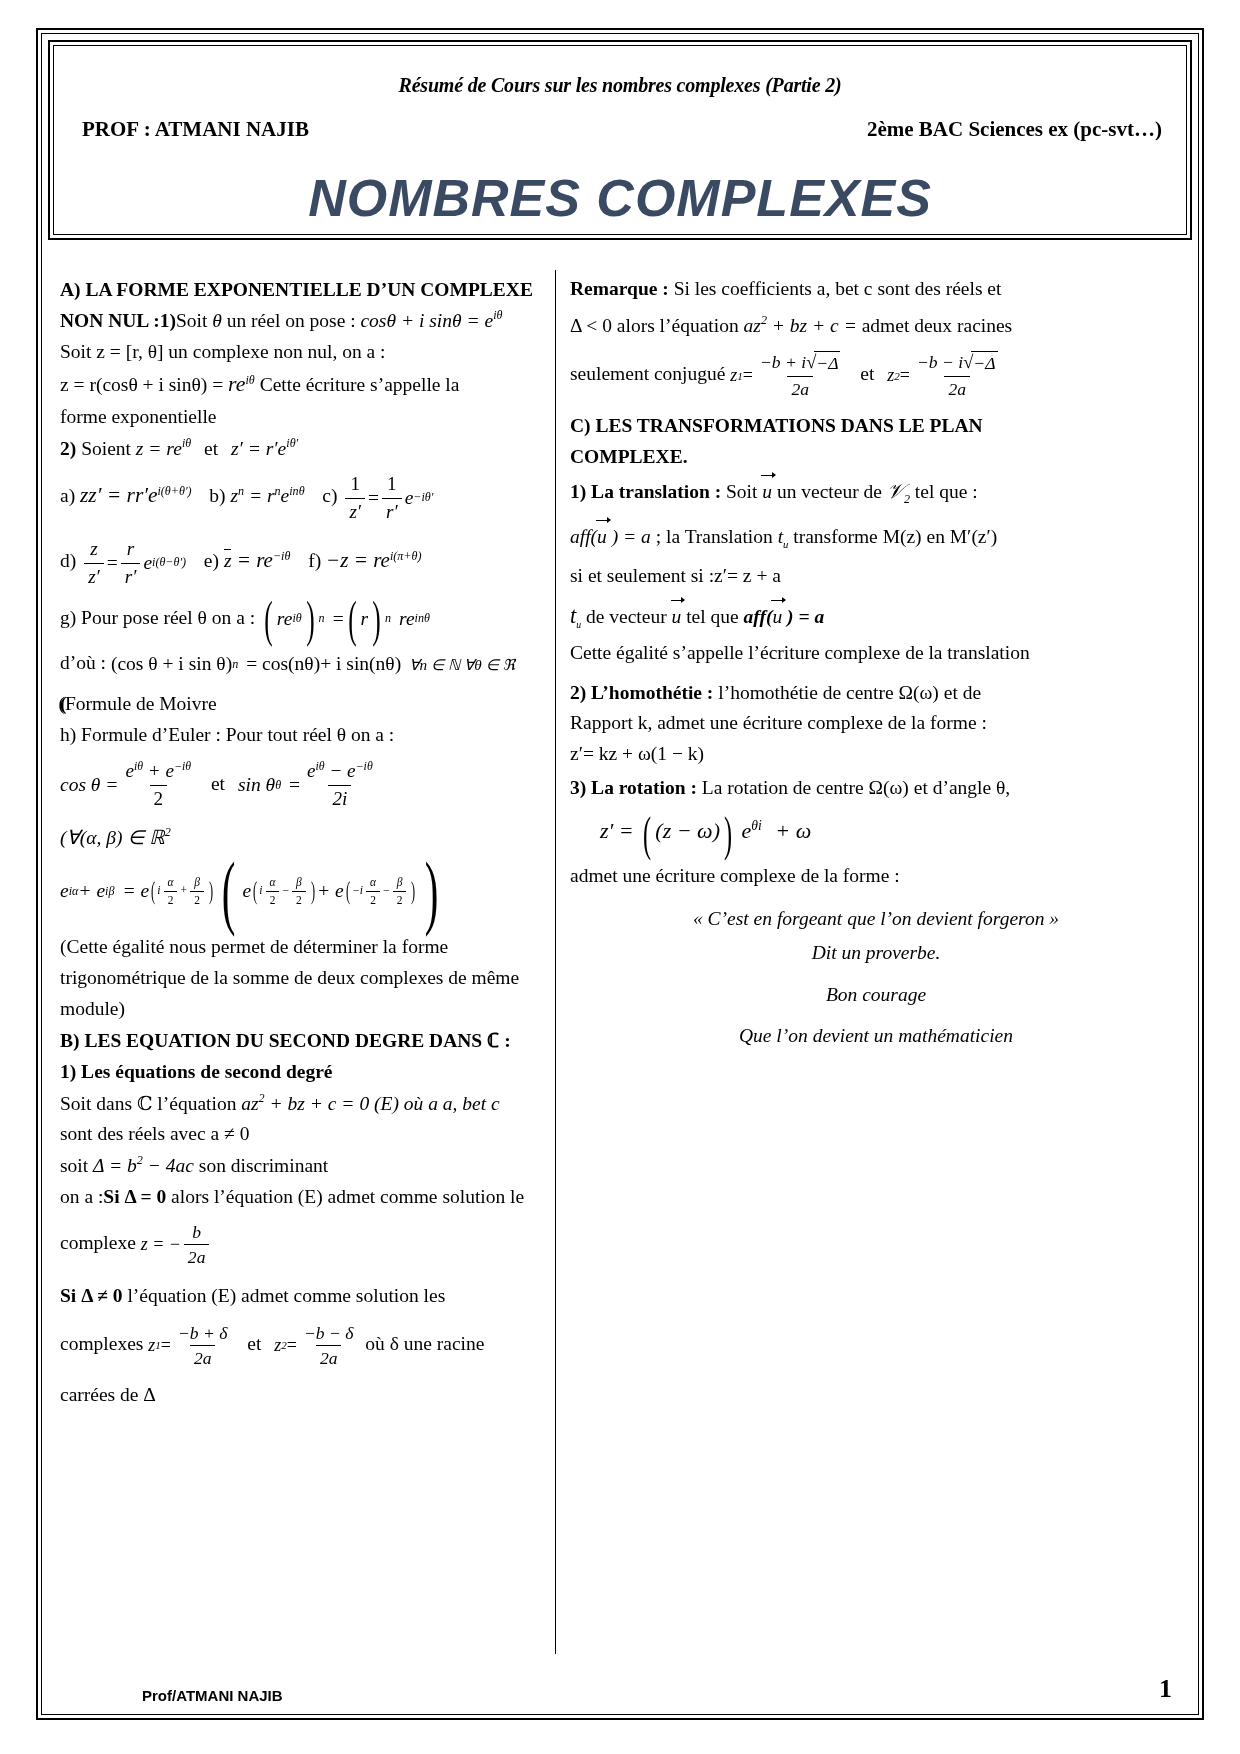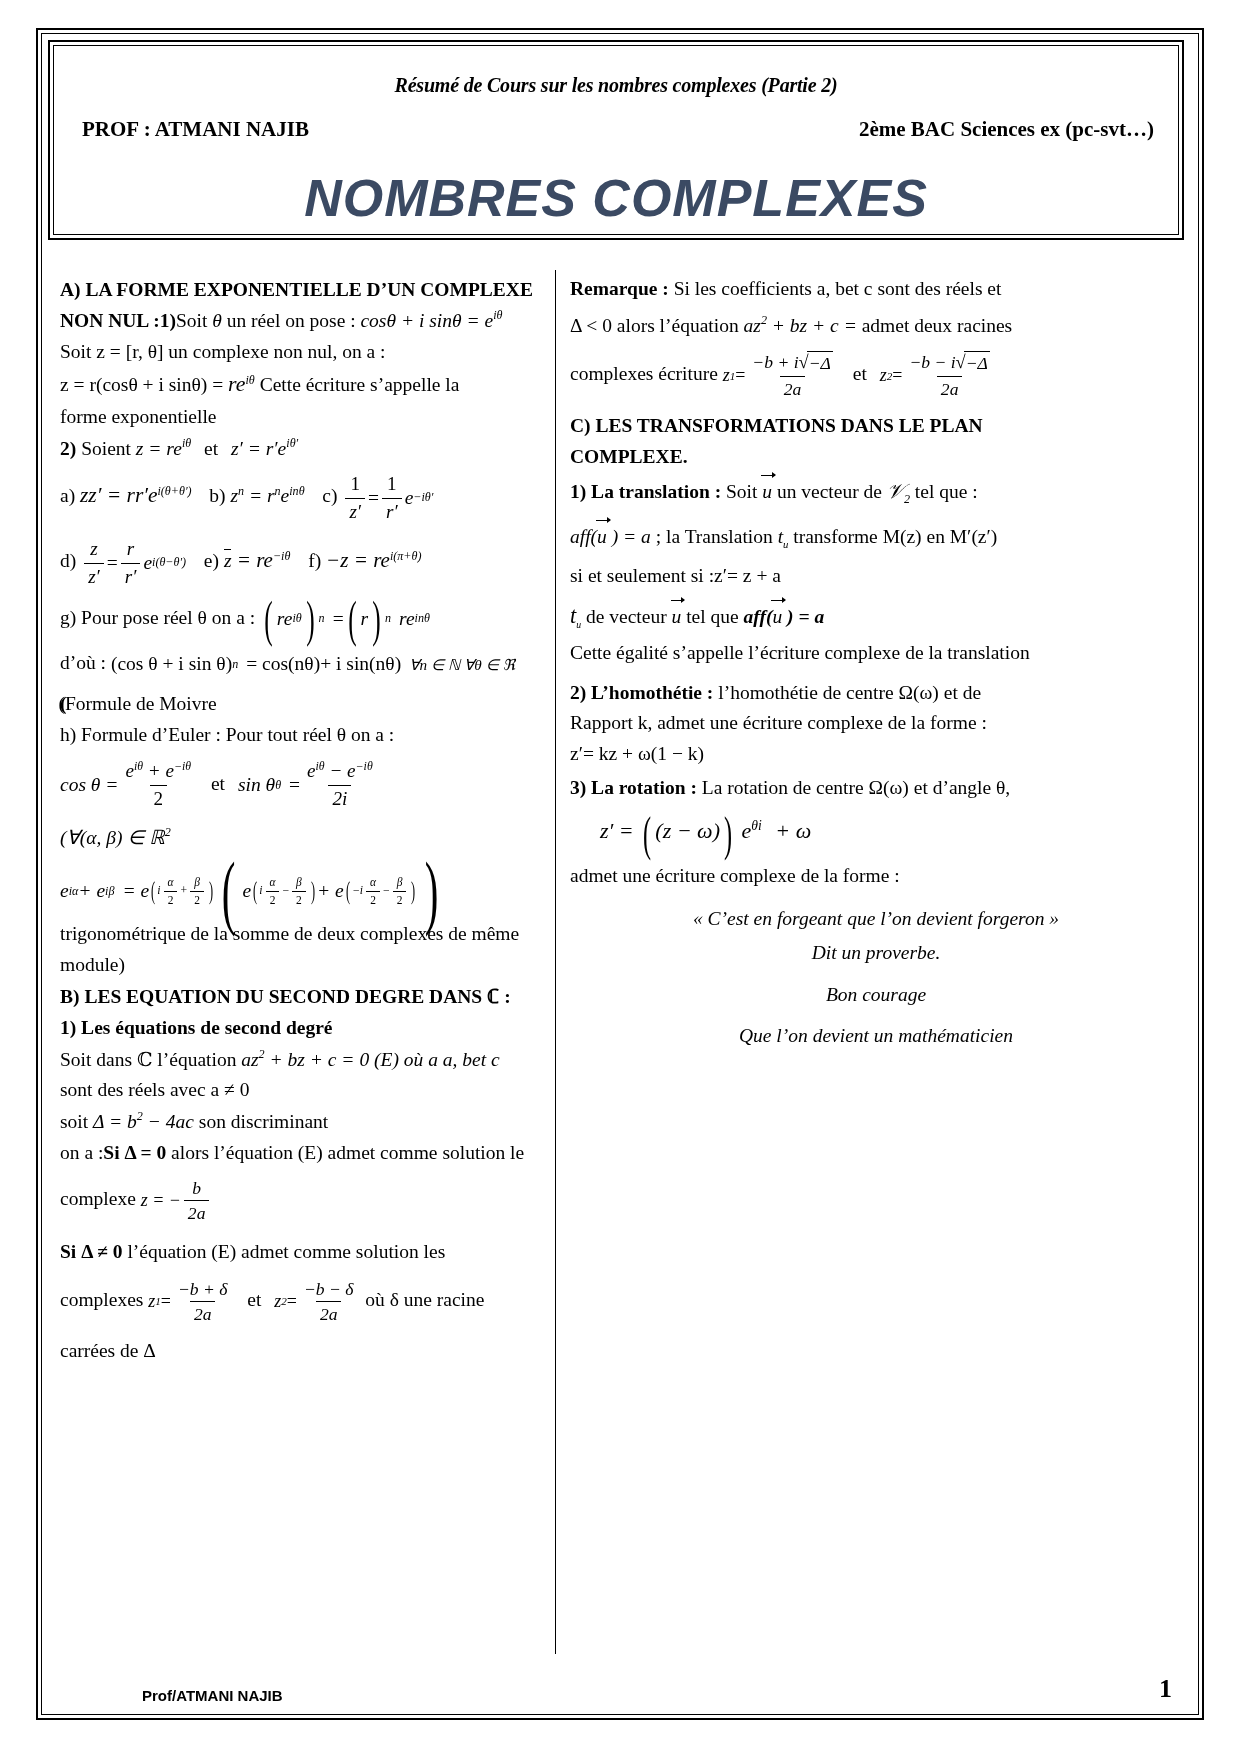--- a/index.html
+++ b/index.html
@@ -29,21 +29,21 @@
     position: absolute;
     left: 3px; top: 3px; right: 3px; bottom: 3px;
     border: 1px solid #000;
     box-sizing: border-box;
   }
   
   .header-box {
     position: absolute;
     left: 6px;
     top: 6px;
-    right: 14px;
+    right: 6px;
     height: 200px;
     border: 2px solid #000;
     box-sizing: border-box;
   }
   .header-box::before {
     content: "";
     position: absolute;
     left: 3px; top: 3px; right: 3px; bottom: 3px;
     border: 1px solid #000;
     pointer-events: none;
@@ -418,20 +418,21 @@
             <span class="frac">
                   <span class="num mi">β</span>
                   <span class="den">2</span>
                 </span>
             <span class="tallparen" style="font-size:2.1em">)</span>
           </span>
           <span class="tallparen" style="font-size:4.2em">)</span>
         </span>
       </p>
 
+      <p class="ln" style="padding-top:16px"><span>(Cette égalité nous permet de déterminer la forme</span></p>
       <p class="ln"><span>trigonométrique de la somme de deux complexes de même</span></p>
       <p class="ln"><span>module)</span></p>
 
       <p class="sec-head">B) LES EQUATION DU SECOND DEGRE DANS ℂ :</p>
       <p class="sec-head">1) Les équations de second degré</p>
 
       <p class="ln">
         <span>Soit dans ℂ l’équation </span><span class="mi">az</span><sup class="ex">2</sup><span class="mi"> + bz + c = 0</span><span class="i"> (E) où a a, bet c</span>
       </p>
       <p class="ln"><span class="mi" style="font-style:normal">sont des réels avec a ≠ 0</span></p>
@@ -485,21 +486,21 @@
 
     <div class="col col-right">
 
       <p class="ln">
         <span class="b">Remarque :</span><span> Si les coefficients a, bet c sont des réels et</span>
       </p>
       <p class="ln" style="padding-top:8px">
         <span>Δ &lt; 0 alors l’équation </span><span class="mi">az</span><sup class="ex">2</sup><span class="mi"> + bz + c =</span><span> admet deux racines</span>
       </p>
       <p class="ln" style="padding-top:10px">
-        <span>complexes écriture </span>
+        <span>seulement conjugué </span>
         <span class="mrow" style="font-size:0.92em">
           <span class="mi">z</span>
               <sub class="ix">1</sub>
           <span>=</span>
           <span class="frac">
             <span class="num"><span class="mi">−b + i</span><span class="sqrt">
                     <span class="radical">√</span>
                     <span class="rad-body mi">−Δ</span>
                   </span></span>
             <span class="den mi">2a</span>

